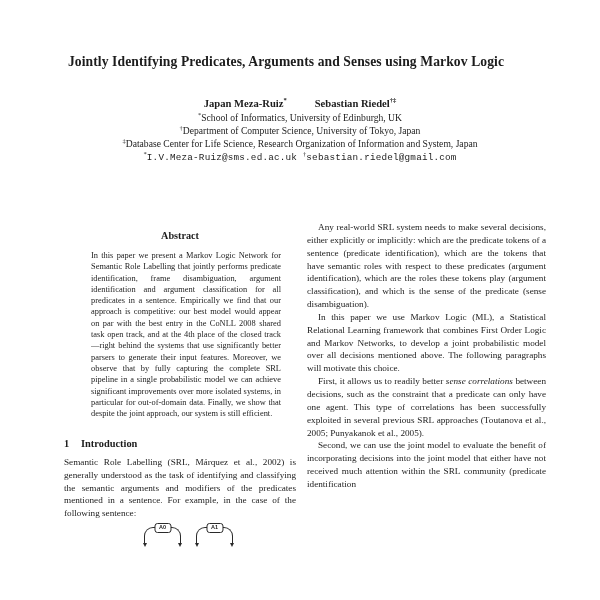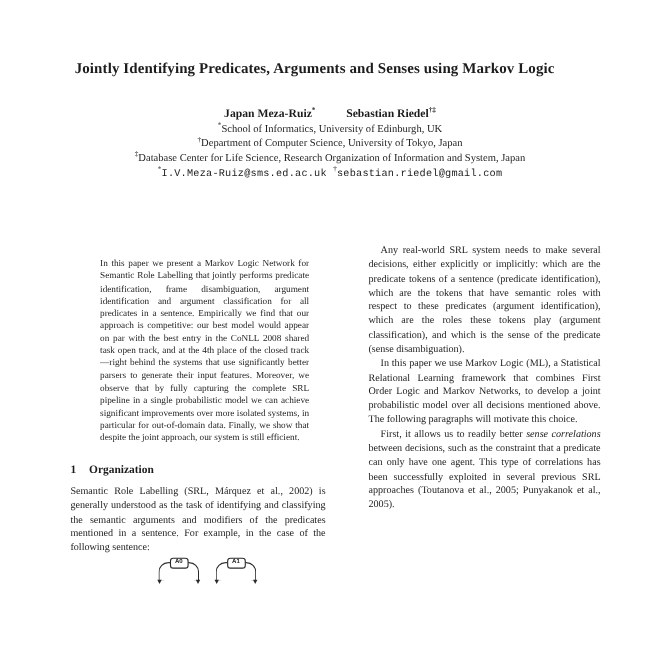--- a/index.html
+++ b/index.html
@@ -43,21 +43,21 @@
     font-size:8.4px;line-height:11.3px;text-align:justify;
   }
   .intro-h{
     margin:19px 0 0 0;font-size:10.4px;font-weight:bold;
   }
   .intro-h .sec-num{display:inline-block;width:17px;}
   .intro-b{
     margin:7px 0 0 0;font-size:9.2px;line-height:12.6px;text-align:justify;
   }
   .col-right p{margin:0;}
-  .col-right p.indent{text-indent:11px;margin-left:28px;}
+  .col-right p.indent{text-indent:11px;}
   .italic{font-style:italic;}
   
   .srl-diagram{
     margin:4px 0 0 80px;height:16px;white-space:nowrap;
   }
   .arc{position:relative;display:inline-block;width:37px;height:16px;margin-right:11px;vertical-align:top;}
   .arc-curve{
     position:absolute;top:4px;left:0;width:35px;height:16px;
     border:1.2px solid #2a2a2a;border-bottom:none;border-radius:9px 9px 0 0;
   }
@@ -91,34 +91,36 @@
     <div><sup class="mark">†</sup><span>Department of Computer Science, University of Tokyo, Japan</span></div>
     <div><sup class="mark">‡</sup><span>Database Center for Life Science, Research Organization of Information and System, Japan</span></div>
   </div>
 
   <div class="emails">
     <sup class="mark">*</sup><span>I.V.Meza-Ruiz@sms.ed.ac.uk</span>
     <sup class="mark">†</sup><span>sebastian.riedel@gmail.com</span>
   </div>
 
   <div class="col-left">
+    <div class="abstract-h">Abstract</div>
     <div class="abstract-b">In this paper we present a Markov Logic Network for Semantic Role Labelling that jointly performs predicate identification, frame disambiguation, argument identification and argument classification for all predicates in a sentence. Empirically we find that our approach is competitive: our best model would appear on par with the best entry in the CoNLL 2008 shared task open track, and at the 4th place of the closed track—right behind the systems that use significantly better parsers to generate their input features. Moreover, we observe that by fully capturing the complete SRL pipeline in a single probabilistic model we can achieve significant improvements over more isolated systems, in particular for out-of-domain data. Finally, we show that despite the joint approach, our system is still efficient.</div>
-    <div class="intro-h"><span class="sec-num">1</span><span>Organization</span></div>
+    <div class="intro-h"><span class="sec-num">1</span><span>Introduction</span></div>
     <div class="intro-b">Semantic Role Labelling (SRL, Márquez et al., 2002) is generally understood as the task of identifying and classifying the semantic arguments and modifiers of the predicates mentioned in a sentence. For example, in the case of the following sentence:</div>
     <div class="srl-diagram">
       <span class="arc">
         <span class="arc-curve"></span>
         <span class="role-label">A0</span>
       </span>
       <span class="arc">
         <span class="arc-curve"></span>
         <span class="role-label">A1</span>
       </span>
     </div>
   </div>
 
   <div class="col-right">
     <p class="indent">Any real-world SRL system needs to make several decisions, either explicitly or implicitly: which are the predicate tokens of a sentence (predicate identification), which are the tokens that have semantic roles with respect to these predicates (argument identification), which are the roles these tokens play (argument classification), and which is the sense of the predicate (sense disambiguation).</p>
     <p class="indent">In this paper we use Markov Logic (ML), a Statistical Relational Learning framework that combines First Order Logic and Markov Networks, to develop a joint probabilistic model over all decisions mentioned above. The following paragraphs will motivate this choice.</p>
     <p class="indent"><span>First, it allows us to readily better </span><span class="italic">sense correlations</span><span> between decisions, such as the constraint that a predicate can only have one agent. This type of correlations has been successfully exploited in several previous SRL approaches (Toutanova et al., 2005; Punyakanok et al., 2005).</span></p>
+    <p class="indent">Second, we can use the joint model to evaluate the benefit of incorporating decisions into the joint model that either have not received much attention within the SRL community (predicate identification</p>
   </div>
 
 </div>
 
 </body></html>

